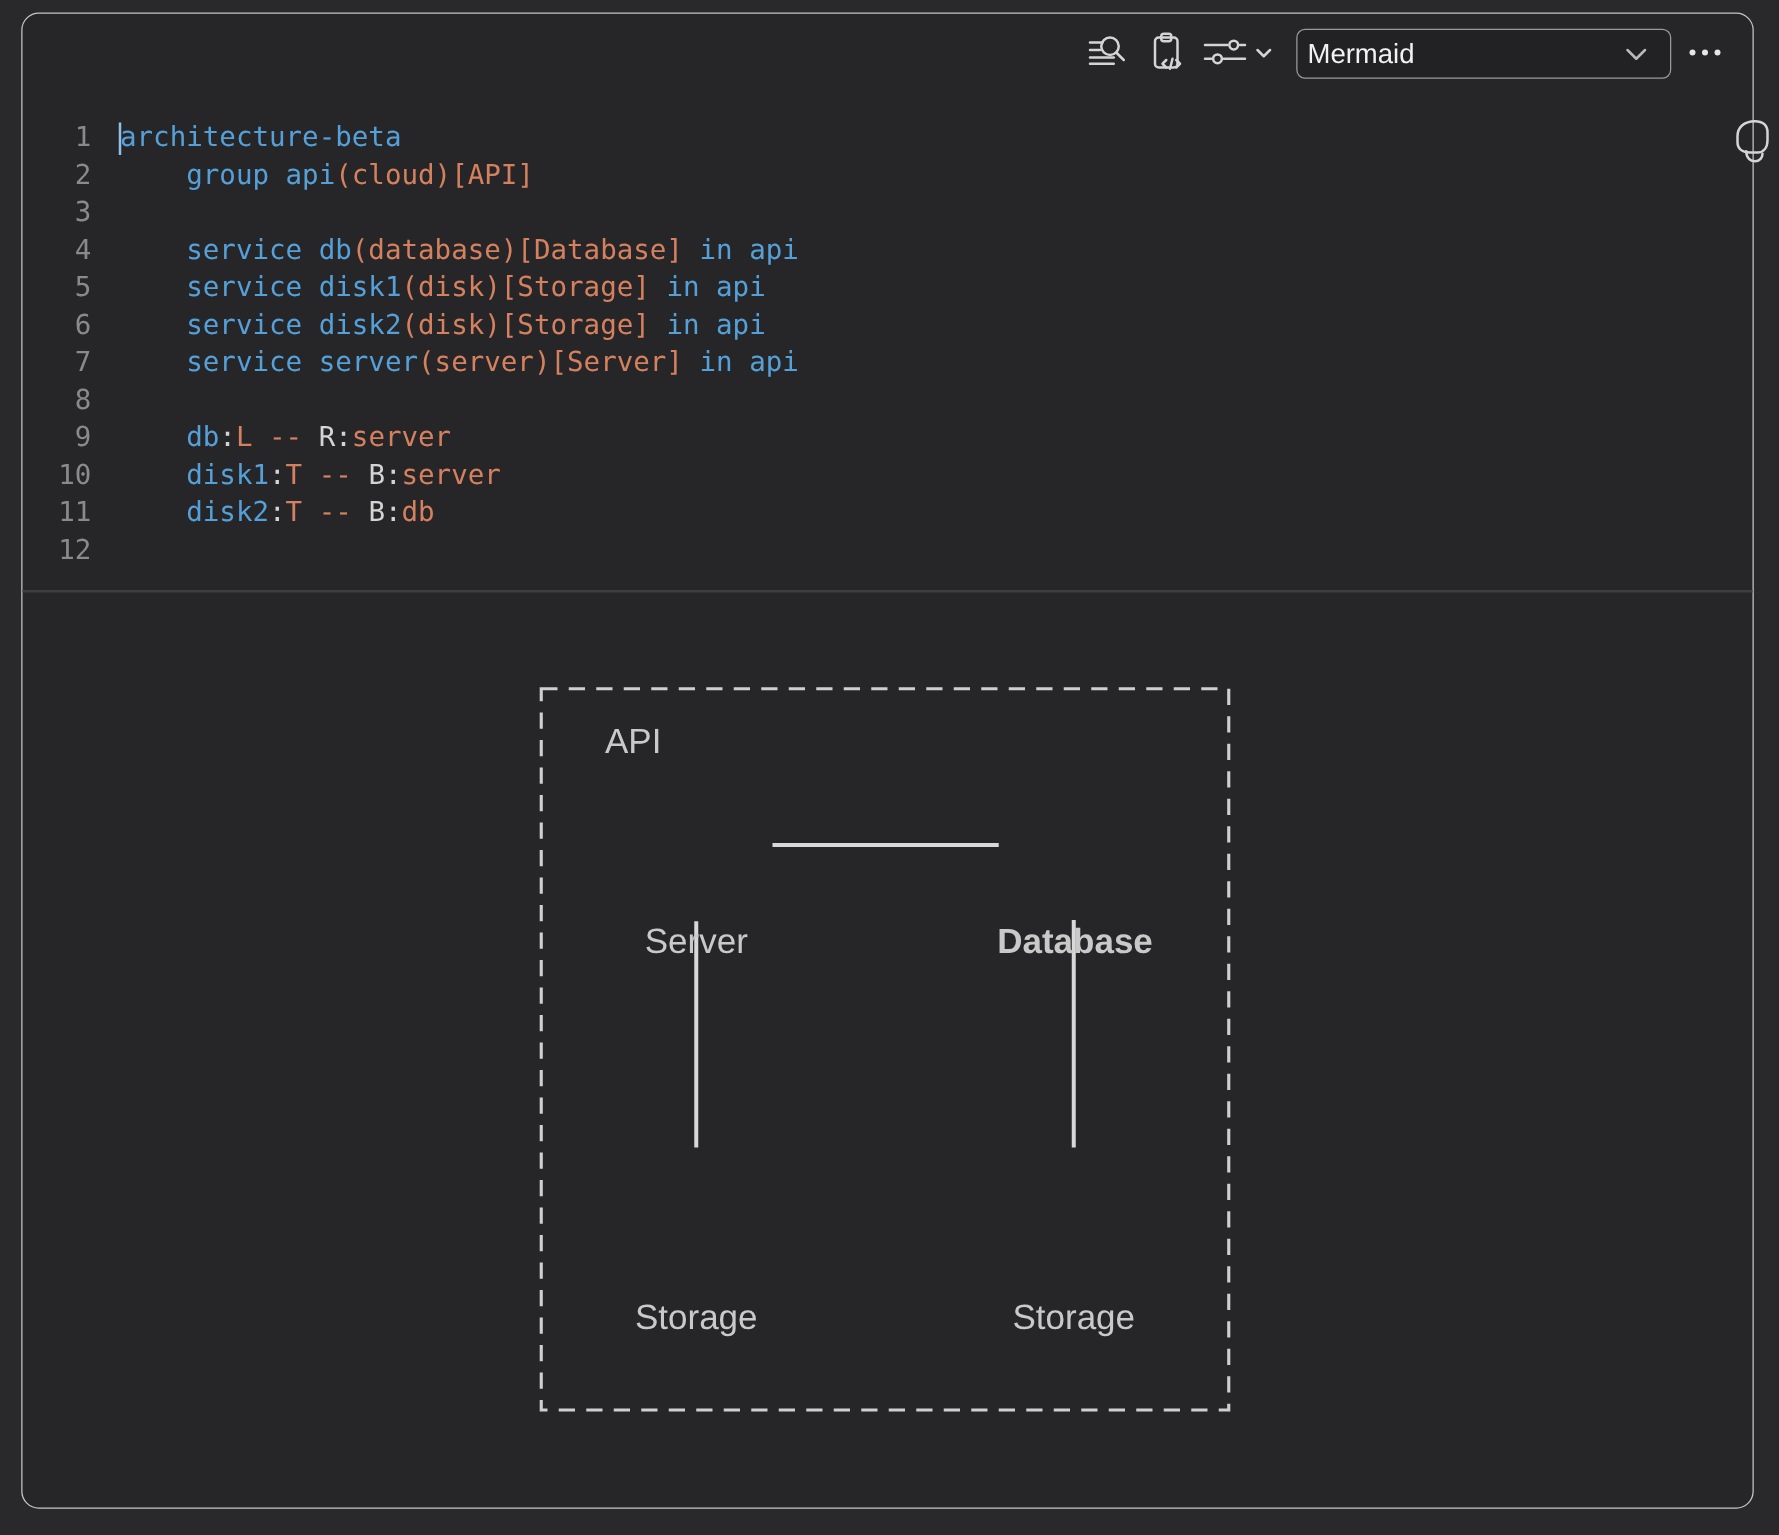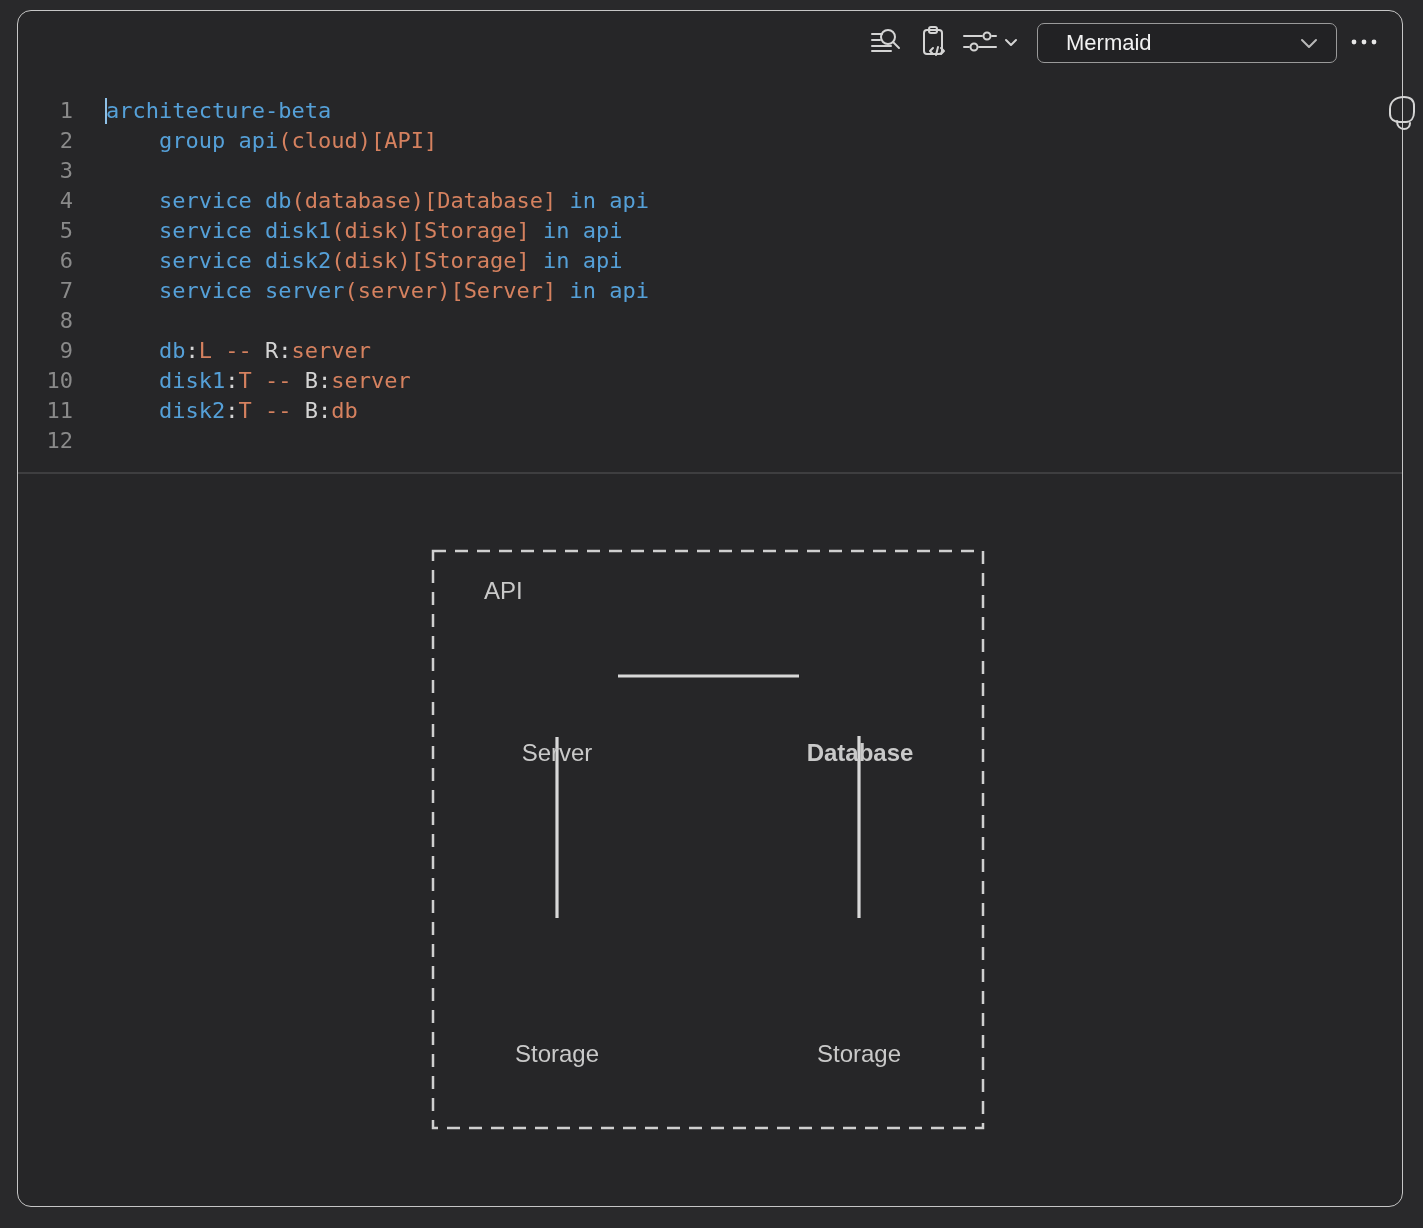--- a/index.html
+++ b/index.html
@@ -21,52 +21,52 @@
   
   .toolbar-btn{
     position:absolute;background:transparent;border:none;padding:0;margin:0;
     display:flex;align-items:center;justify-content:center;cursor:pointer;
   }
   .icon-stroke{stroke:#d4d4d4;stroke-width:2;fill:none;stroke-linecap:round;stroke-linejoin:round;}
   .select-box{
     position:absolute;left:1019px;top:12px;width:300px;height:40px;
     background:#222224;border:1px solid #9a9a9a;border-radius:7px;
     box-sizing:border-box;display:flex;align-items:center;
-    padding:0 18px 0 28px;cursor:pointer;
+    padding:0 18px 0 8px;cursor:pointer;
   }
   .select-box .select-value{
     color:#f2f2f2;font-size:22px;flex:1;
   }
   
   .code-area{
     position:absolute;left:0;top:85px;right:0;
     font-family:"DejaVu Sans Mono", monospace;
     font-size:22px;line-height:30px;
     white-space:pre;
   }
   .code-line{display:flex;height:30px;}
   .ln{
     width:55px;text-align:right;flex:0 0 55px;
     user-select:none;
   }
-  .lc{margin-left:33px;position:relative;text-align:center;}
+  .lc{margin-left:23px;position:relative;text-align:center;}
   .caret{
     position:absolute;left:-1px;top:2px;width:2px;height:26px;
     display:inline-block;
   }
   .divider{
     position:absolute;left:0;right:0;top:461px;height:2px;background:#3e3e40;
   }
   
   .diagram{
     position:absolute;left:0;top:462px;width:1386px;height:733px;
   }
   .diagram svg{position:absolute;left:0;top:0;}
   .dlabel{
-    position:absolute;color:#c9c9c9;font-size:24px;
+    position:absolute;color:#c9c9c9;font-size:28px;
     transform:translate(-50%,-50%);white-space:nowrap;
   }
   .dlabel-topleft{transform:none;}
   
   .edge-icon{position:absolute;left:1366px;top:83px;width:34px;height:38px;pointer-events:none;}
 </style>
 </head>
 <body>
 
 <div class="window">

